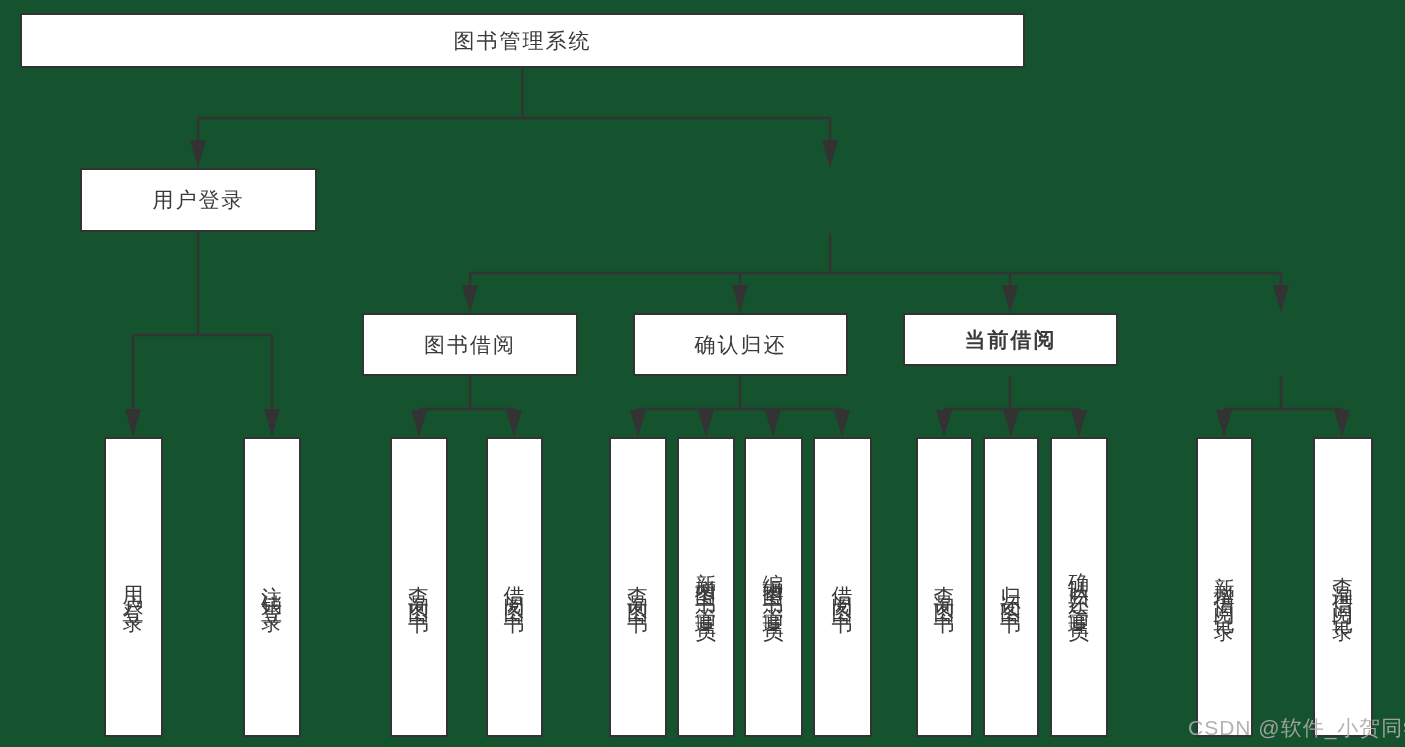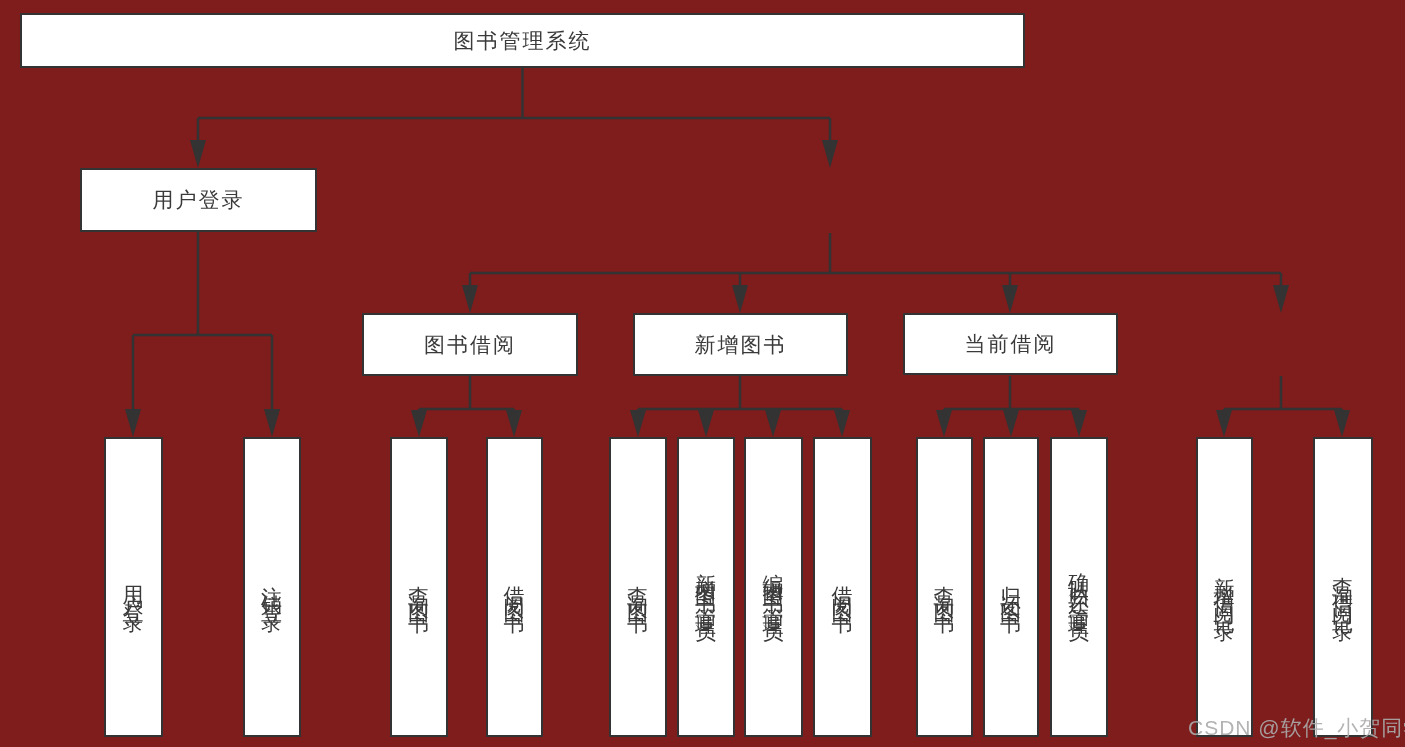--- a/index.html
+++ b/index.html
@@ -1,19 +1,19 @@
 <!DOCTYPE html>
 <html><head>
 <meta charset="utf-8">
 <style>
   html,body{margin:0;padding:0;background:#ffffff;}
   .stage{
     position:relative;
     width:1405px;height:747px;
-    background:#7f1d1d;
+    background:#14532d;
     font-family:"Liberation Sans","DejaVu Sans",sans-serif;
     overflow:hidden;
   }
   .connectors{position:absolute;left:0;top:0;width:1405px;height:747px;z-index:1;}
   .node{
     position:absolute;
     box-sizing:border-box;
     border:2.5px solid #333333;
     background:#ffffff;
     display:flex;align-items:center;justify-content:center;
@@ -119,22 +119,22 @@
       <polygon points="1216,410 1232,410 1224,437"></polygon>
       <polygon points="1334,410 1350,410 1342,437"></polygon>
     </g>
   </svg>
 
   <div class="node h" style="left:20px;top:13px;width:1005px;height:55px;">图书管理系统</div>
 
   <div class="node h" style="left:80px;top:168px;width:237px;height:64px;">用户登录</div>
 
   <div class="node h" style="left:362px;top:313px;width:216px;height:63px;">图书借阅</div>
-  <div class="node h" style="left:633px;top:313px;width:215px;height:63px;">新增图书</div>
-  <div class="node h" style="left:903px;top:313px;width:215px;height:62px;">当前借阅</div>
+  <div class="node h" style="left:633px;top:313px;width:215px;height:63px;">确认归还</div>
+  <div class="node h" style="left:903px;top:313px;width:215px;height:53px;font-weight:bold;">当前借阅</div>
 
   <div class="node v" style="left:104px;top:437px;width:59px;height:300px;">用户登录</div>
   <div class="node v" style="left:243px;top:437px;width:58px;height:300px;">注销登录</div>
 
   <div class="node v" style="left:390px;top:437px;width:58px;height:300px;">查询图书</div>
   <div class="node v" style="left:486px;top:437px;width:57px;height:300px;">借阅图书</div>
 
   <div class="node v" style="left:609px;top:437px;width:58px;height:300px;">查询图书</div>
   <div class="node v long" style="left:677px;top:437px;width:58px;height:300px;">新增图书（管理员）</div>
   <div class="node v long" style="left:744px;top:437px;width:59px;height:300px;">编辑图书（管理员）</div>

